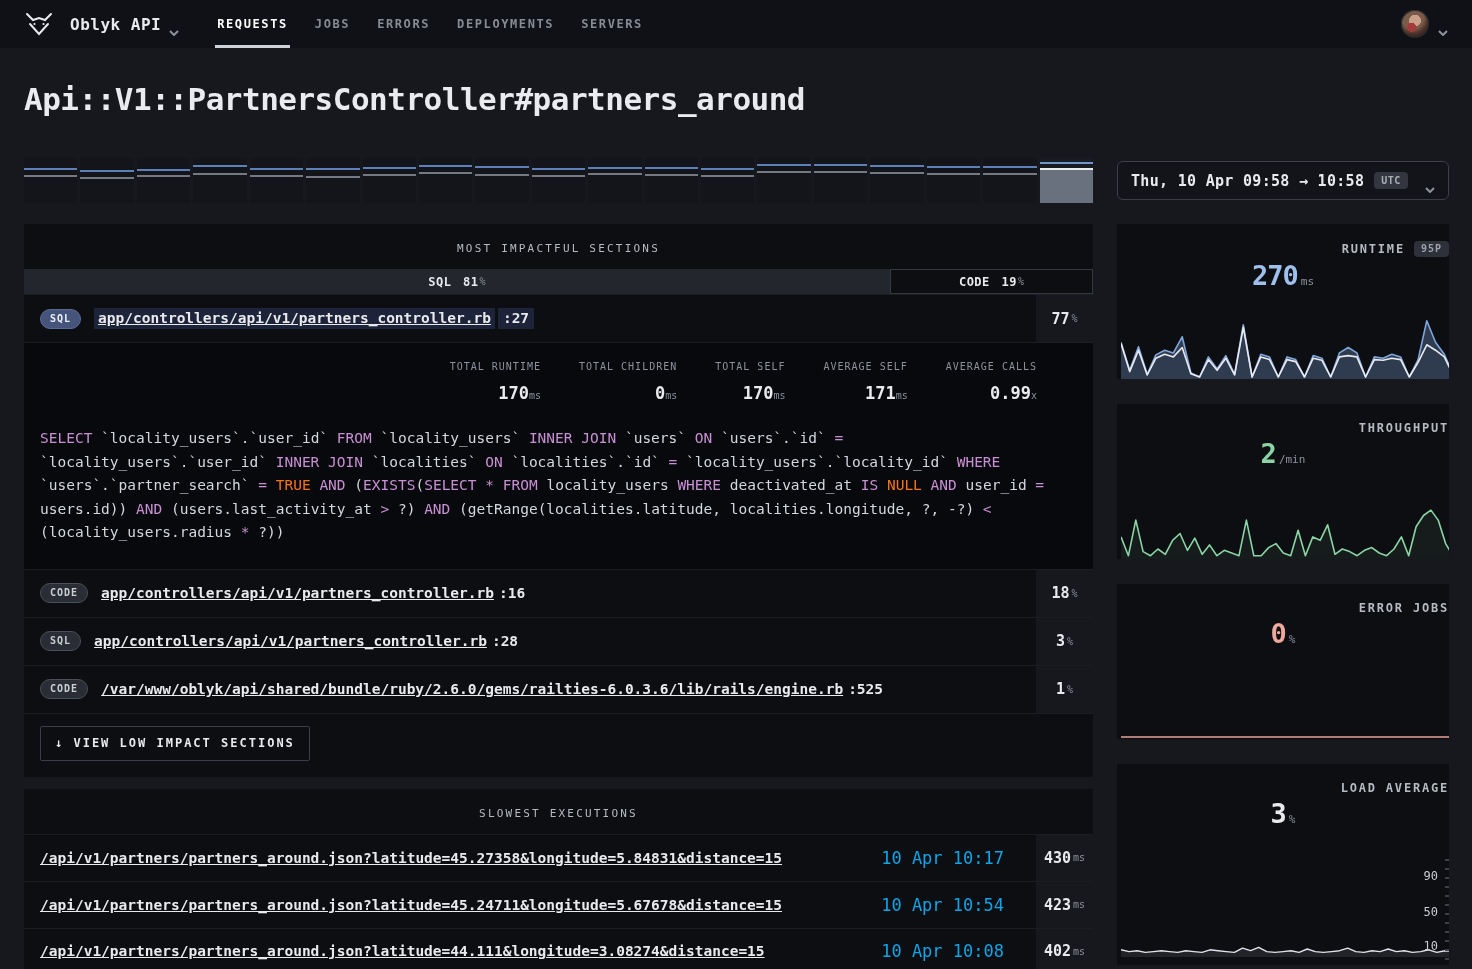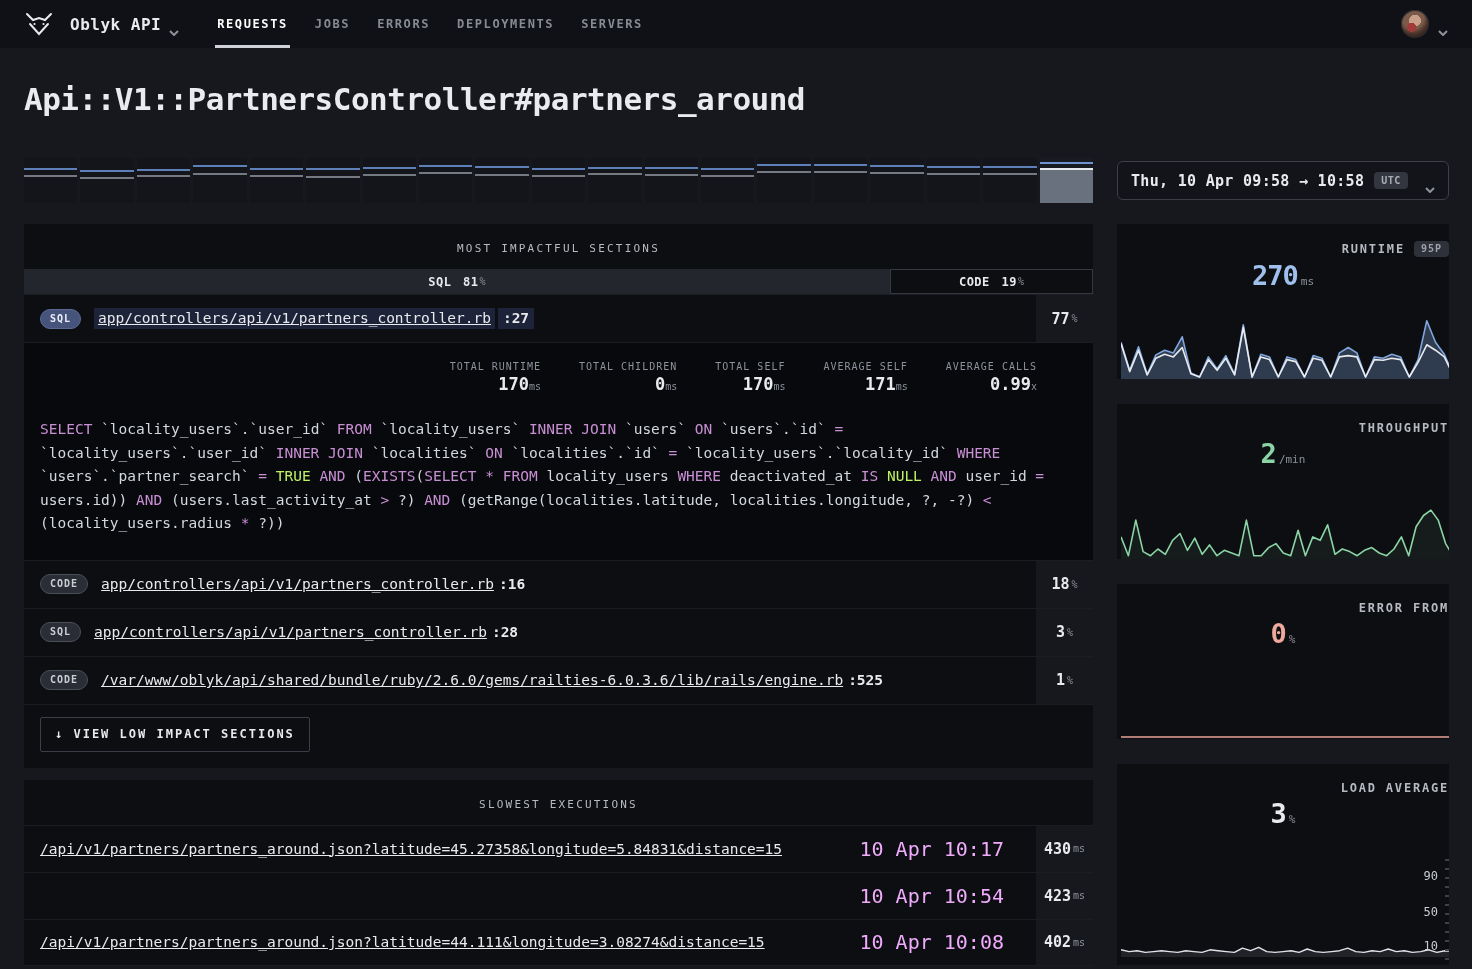--- a/index.html
+++ b/index.html
@@ -51,45 +51,45 @@
   .split{display:flex;height:25px}
   .seg{display:flex;align-items:center;justify-content:center;gap:1px;cursor:pointer}
   .seg.sql{width:81%;background:#23262d}
   .seg.code{width:19%;background:#0d0e12;border:1px solid #343841}
   .seg b{font-size:12px;letter-spacing:.5px}
 
   
   .srow{position:relative;height:48px;display:flex;align-items:center;padding:0 73px 0 16px;border-top:1px solid #1b1d23;cursor:pointer;background:#0d0e12}
   .badge{font-size:10px;font-weight:bold;letter-spacing:1px;color:#c9cdd4;background:#2a2d35;border:1px solid #4a4e58;border-radius:10px;padding:3px 9px 4px;margin-right:13px;flex:none}
   .badge.blue{background:#46547c;border-color:#5a6a95;color:#eaeef7}
-  .flink{font-size:14.5px;font-weight:normal;text-decoration:underline;color:#e8eaee;cursor:pointer;white-space:nowrap}
+  .flink{font-size:14.5px;font-weight:bold;text-decoration:underline;color:#e8eaee;cursor:pointer;white-space:nowrap}
   .lineno{font-size:14.5px;font-weight:bold;margin-left:5px}
   .srow.selected .flink{background:#1d2338;padding:2px 4px 3px}
   .srow.selected .lineno{background:#1d2338;padding:2px 5px 3px;margin-left:3px}
   .pct{position:absolute;right:0;top:0;bottom:0;width:57px;background:#17181d;display:flex;align-items:center;justify-content:center;gap:2px}
   .pct b{font-size:15px}
 
   
   .detail{background:#08090d;border-top:1px solid #1b1d23;padding:8px 16px 24px}
   .stats{display:flex;justify-content:flex-end;gap:38px;padding-right:40px;margin-top:10px}
   .stat{text-align:right}
   .stat .lbl{font-size:10px;letter-spacing:1px;color:#8d929b;white-space:nowrap}
-  .stat .val{margin-top:2px;font-size:17px;font-weight:bold}
+  .stat .val{margin-top:11px;font-size:17px;font-weight:bold}
   .sqlbox{margin-top:24px;font-size:14.5px;line-height:23.5px;max-width:1015px;color:#d3d7de}
   .tok-kw{color:#c98fd4}
-  .tok-lit{color:#bef264}
+  .tok-lit{color:#f97316}
 
   .footer-row{border-top:1px solid #1b1d23;padding:12px 16px 16px}
   .ghost-btn{background:none;border:1px solid #3a3e47;color:#e8eaee;font-family:inherit;font-size:12px;font-weight:bold;letter-spacing:2px;padding:9px 14px 10px;cursor:pointer;border-radius:2px}
 
   
   .card2{margin-top:12px}
   .xrow{position:relative;height:47px;display:flex;align-items:center;padding:0 73px 0 16px;border-top:1px solid #1b1d23;cursor:pointer}
   .xrow:last-of-type{border-bottom:1px solid #1b1d23}
-  .xtime{margin-left:auto;color:#f0abfc;font-size:20px;padding-right:16px;white-space:nowrap}
+  .xtime{margin-left:auto;color:#0ea5e9;font-size:17px;padding-right:16px;white-space:nowrap}
 
   
   .selector{height:39px;border:1px solid #3b3f48;border-radius:6px;display:flex;align-items:center;padding:0 13px;gap:10px;cursor:pointer;margin:3px 0 24px;background:#131419}
   .selector .slabel{font-size:15px;font-weight:bold;letter-spacing:.3px;white-space:nowrap}
   .utc{background:#33363e;color:#a9adb5;font-size:10px;font-weight:bold;padding:3px 7px;border-radius:4px;letter-spacing:.5px}
   .selector .chev{margin-left:auto}
 
   .mcard{background:#0d0e12;height:155px;margin-bottom:25px;position:relative;overflow:hidden}
   .mhead{display:flex;justify-content:flex-end;align-items:center;gap:9px;padding-top:17px;font-size:12px;font-weight:bold;letter-spacing:1.8px;color:#b6bac1}
   .mbadge{background:#2e313a;color:#9da2ab;font-size:10px;font-weight:bold;padding:2px 7px 3px;border-radius:4px;letter-spacing:1px}
@@ -314,20 +314,21 @@
 
       <div class="xrow">
         <span class="flink">/api/v1/partners/partners_around.json?latitude=45.27358&amp;longitude=5.84831&amp;distance=15</span>
         <span class="xtime">10 Apr 10:17</span>
         <span class="pct">
             <b>430</b>
             <span class="u">ms</span>
           </span>
       </div>
       <div class="xrow">
+        <span class="flink">/api/v1/partners/partners_around.json?latitude=45.24711&amp;longitude=5.67678&amp;distance=15</span>
         <span class="xtime">10 Apr 10:54</span>
         <span class="pct">
             <b>423</b>
             <span class="u">ms</span>
           </span>
       </div>
       <div class="xrow">
         <span class="flink">/api/v1/partners/partners_around.json?latitude=44.111&amp;longitude=3.08274&amp;distance=15</span>
         <span class="xtime">10 Apr 10:08</span>
         <span class="pct">
@@ -373,21 +374,21 @@
           <span class="u">/min</span>
       </div>
       <div class="chart"><svg width="332" height="73" viewBox="0 0 332 73">
             <path d="M0.0 50.9 L7.4 69.7 L14.8 34.1 L22.1 65.6 L29.5 69.7 L36.9 63.0 L44.3 68.3 L51.6 54.3 L59.0 47.5 L66.4 64.3 L73.8 52.2 L81.2 68.3 L88.5 58.9 L95.9 69.7 L103.3 64.3 L110.7 67.0 L118.0 69.7 L125.4 34.1 L132.8 69.7 L140.2 69.7 L147.6 61.6 L154.9 57.6 L162.3 67.0 L169.7 69.7 L177.1 44.2 L184.4 69.7 L191.8 50.9 L199.2 54.3 L206.6 38.8 L214.0 68.3 L221.3 63.0 L228.7 65.6 L236.1 69.7 L243.5 64.3 L250.8 61.6 L258.2 67.0 L265.6 69.7 L273.0 63.0 L280.4 50.9 L287.7 69.7 L295.1 40.8 L302.5 29.5 L309.9 24.1 L317.2 34.1 L324.6 57.6 L332.0 69.7 L332 73 L0 73 Z" fill="rgba(138,212,165,0.07)" stroke="none"></path>
             <polyline points="0.0,50.9 7.4,69.7 14.8,34.1 22.1,65.6 29.5,69.7 36.9,63.0 44.3,68.3 51.6,54.3 59.0,47.5 66.4,64.3 73.8,52.2 81.2,68.3 88.5,58.9 95.9,69.7 103.3,64.3 110.7,67.0 118.0,69.7 125.4,34.1 132.8,69.7 140.2,69.7 147.6,61.6 154.9,57.6 162.3,67.0 169.7,69.7 177.1,44.2 184.4,69.7 191.8,50.9 199.2,54.3 206.6,38.8 214.0,68.3 221.3,63.0 228.7,65.6 236.1,69.7 243.5,64.3 250.8,61.6 258.2,67.0 265.6,69.7 273.0,63.0 280.4,50.9 287.7,69.7 295.1,40.8 302.5,29.5 309.9,24.1 317.2,34.1 324.6,57.6 332.0,69.7" fill="none" stroke="#8ad4a5" stroke-width="1.6" stroke-linejoin="round"></polyline>
           </svg></div>
     </div>
 
     <div class="mcard error">
       <div class="mhead">
-        <span>ERROR FROM</span>
+        <span>ERROR JOBS</span>
       </div>
       <div class="mval">
         <b>0</b>
           <span class="u">%</span>
       </div>
       <div class="chart"><svg width="332" height="73" viewBox="0 0 332 73">
             <polyline points="0.0,71.0 16.6,71.0 33.2,71.0 49.8,71.0 66.4,71.0 83.0,71.0 99.6,71.0 116.2,71.0 132.8,71.0 149.4,71.0 166.0,71.0 182.6,71.0 199.2,71.0 215.8,71.0 232.4,71.0 249.0,71.0 265.6,71.0 282.2,71.0 298.8,71.0 315.4,71.0 332.0,71.0" fill="none" stroke="#e8a49a" stroke-width="1.5" stroke-linejoin="round"></polyline>
           </svg></div>
     </div>
 

